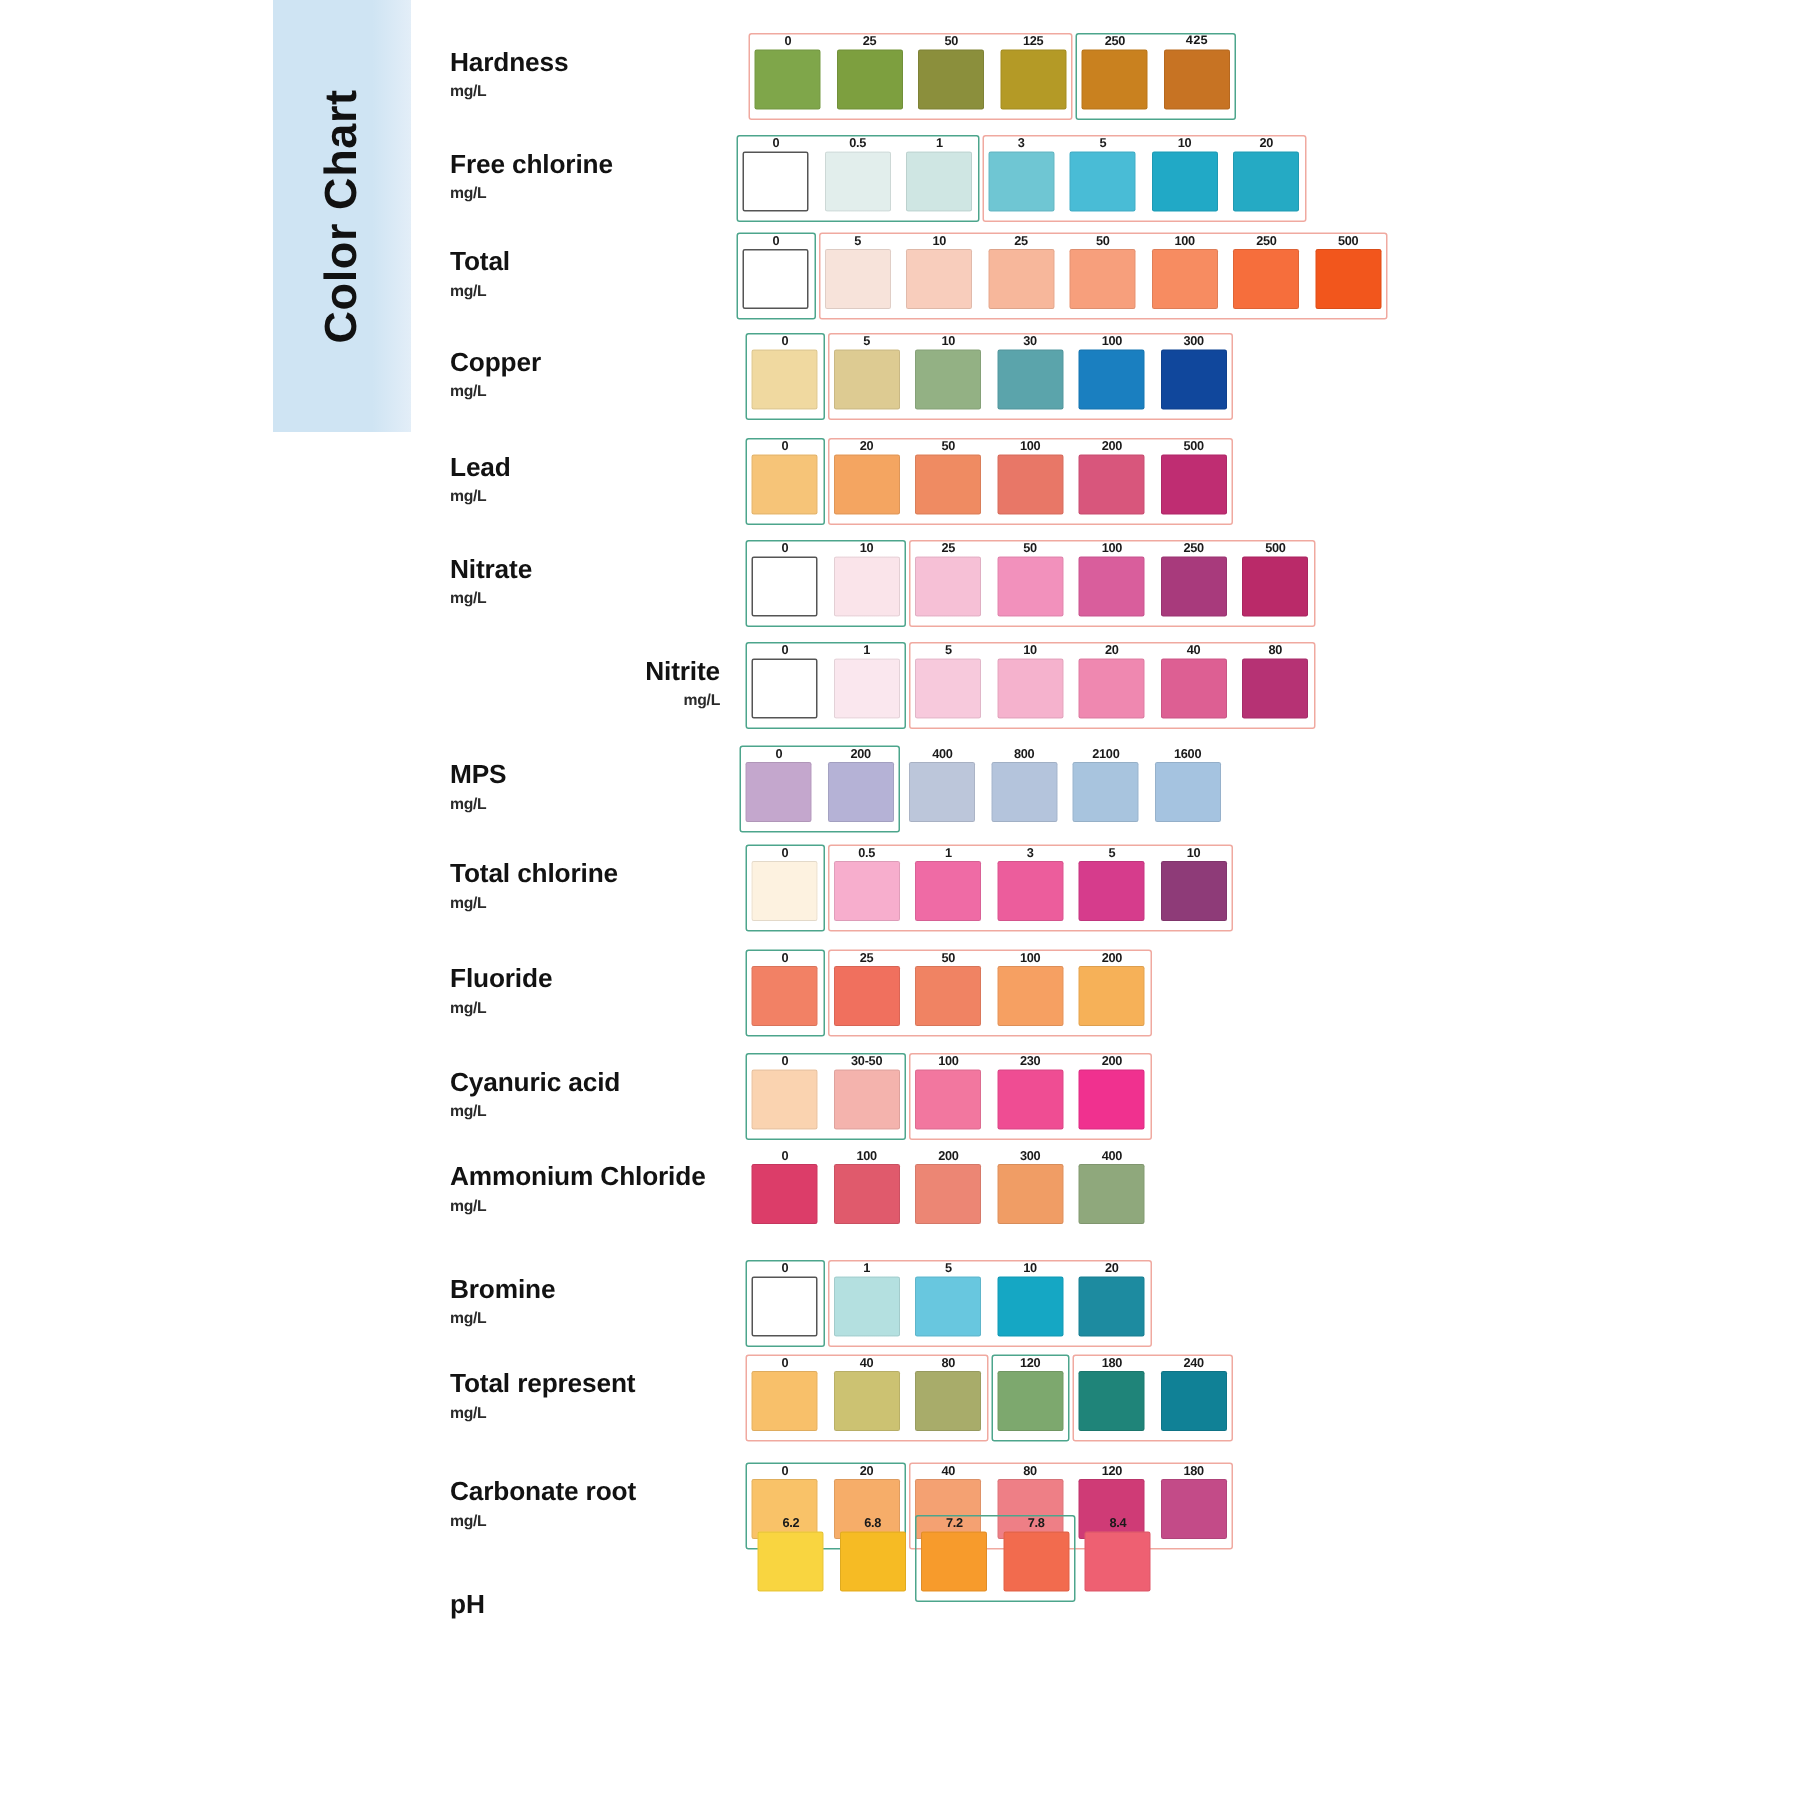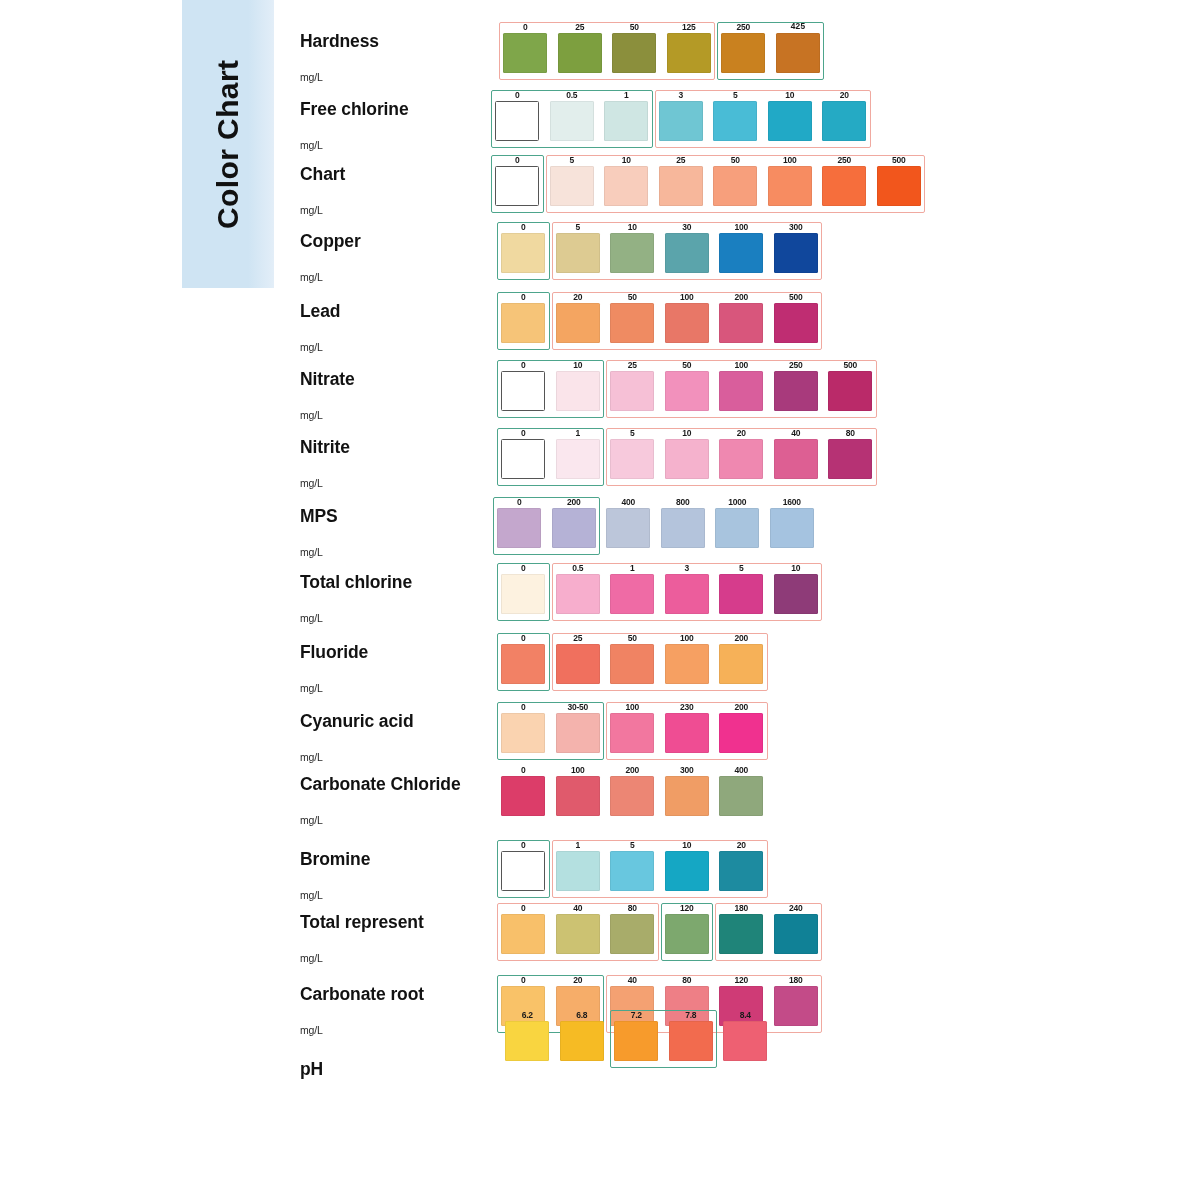--- a/index.html
+++ b/index.html
@@ -55,23 +55,23 @@
   }
   .row-name {
     font-size: 17.5px;
     font-weight: bold;
     line-height: 1.14;
     letter-spacing: -0.1px;
     color: #121212;
   }
   .row-unit {
     font-size: 10.5px;
-    font-weight: normal;
+    font-weight: bold;
     color: #2a2a2a;
-    margin-top: 19px;
+    margin-top: 3px;
     letter-spacing: -0.2px;
   }
 
   
   .strip {
     position: absolute;
     top: 0;
     height: 100%;
   }
   .group {
@@ -200,21 +200,21 @@
             <div class="pad" style="top: 11px; width: 44px; height: 40px; background: linear-gradient(rgb(33, 169, 198) 0%, rgb(33, 169, 198) 100%); box-shadow: rgba(0, 0, 0, 0.1) 0px 0px 0px 0.6px inset;"></div>
           </div>
           <div class="cell" style="left: 327px; width: 54.5px; height: 51px;">
             <div class="tick">20</div>
             <div class="pad" style="top: 11px; width: 44px; height: 40px; background: linear-gradient(rgb(37, 170, 196) 0%, rgb(37, 170, 196) 100%); box-shadow: rgba(0, 0, 0, 0.1) 0px 0px 0px 0.6px inset;"></div>
           </div>
         </div>
       </div>
       <div class="row" style="position: absolute; left: 0px; top: 0px; height: 69.2px;">
         <div class="row-label" style="top: 155px;">
-          <div class="row-name">Chart</div>
+          <div class="row-name">Total</div>
           <div class="row-unit">mg/L</div>
         </div>
         <div class="strip" style="left: 190px; top: 145px; height: 51px; width: 436px;">
           <div class="group rec" style="left: 1px; width: 52.5px; top: 0px; height: 58px;"></div>
           <div class="group norec" style="left: 55.5px; width: 379.5px; top: 0px; height: 58px;"></div>
           <div class="cell" style="left: 0px; width: 54.5px; height: 51px;">
             <div class="tick">0</div>
             <div class="pad outlined" style="top: 11px; width: 44px; height: 40px;"></div>
           </div>
           <div class="cell" style="left: 54.5px; width: 54.5px; height: 51px;">
@@ -347,21 +347,21 @@
             <div class="tick">250</div>
             <div class="pad" style="top: 11px; width: 44px; height: 40px; background: linear-gradient(rgb(168, 58, 124) 0%, rgb(168, 58, 124) 100%); box-shadow: rgba(0, 0, 0, 0.1) 0px 0px 0px 0.6px inset;"></div>
           </div>
           <div class="cell" style="left: 327px; width: 54.5px; height: 51px;">
             <div class="tick">500</div>
             <div class="pad" style="top: 11px; width: 44px; height: 40px; background: linear-gradient(rgb(186, 42, 105) 0%, rgb(186, 42, 105) 100%); box-shadow: rgba(0, 0, 0, 0.1) 0px 0px 0px 0.6px inset;"></div>
           </div>
         </div>
       </div>
       <div class="row" style="position: absolute; left: 0px; top: 0px; height: 69.2px;">
-        <div class="row-label" style="top: 428px;">
+        <div class="row-label" style="top: 428px; text-align: right;">
           <div class="row-name">Nitrite</div>
           <div class="row-unit">mg/L</div>
         </div>
         <div class="strip" style="left: 196px; top: 418px; height: 51px; width: 381.5px;">
           <div class="group rec" style="left: 1px; width: 107px; top: 0px; height: 58px;"></div>
           <div class="group norec" style="left: 110px; width: 270.5px; top: 0px; height: 58px;"></div>
           <div class="cell" style="left: 0px; width: 54.5px; height: 51px;">
             <div class="tick">0</div>
             <div class="pad outlined" style="top: 11px; width: 44px; height: 40px;"></div>
           </div>
@@ -408,21 +408,21 @@
           </div>
           <div class="cell" style="left: 109px; width: 54.5px; height: 51px;">
             <div class="tick">400</div>
             <div class="pad" style="top: 11px; width: 44px; height: 40px; background: linear-gradient(rgb(188, 198, 218) 0%, rgb(188, 198, 218) 100%); box-shadow: rgba(0, 0, 0, 0.1) 0px 0px 0px 0.6px inset;"></div>
           </div>
           <div class="cell" style="left: 163.5px; width: 54.5px; height: 51px;">
             <div class="tick">800</div>
             <div class="pad" style="top: 11px; width: 44px; height: 40px; background: linear-gradient(rgb(180, 196, 220) 0%, rgb(180, 196, 220) 100%); box-shadow: rgba(0, 0, 0, 0.1) 0px 0px 0px 0.6px inset;"></div>
           </div>
           <div class="cell" style="left: 218px; width: 54.5px; height: 51px;">
-            <div class="tick">1000</div>
+            <div class="tick">2100</div>
             <div class="pad" style="top: 11px; width: 44px; height: 40px; background: linear-gradient(rgb(168, 196, 222) 0%, rgb(168, 196, 222) 100%); box-shadow: rgba(0, 0, 0, 0.1) 0px 0px 0px 0.6px inset;"></div>
           </div>
           <div class="cell" style="left: 272.5px; width: 54.5px; height: 51px;">
             <div class="tick">1600</div>
             <div class="pad" style="top: 11px; width: 44px; height: 40px; background: linear-gradient(rgb(165, 195, 224) 0%, rgb(165, 195, 224) 100%); box-shadow: rgba(0, 0, 0, 0.1) 0px 0px 0px 0.6px inset;"></div>
           </div>
         </div>
       </div>
       <div class="row" style="position: absolute; left: 0px; top: 0px; height: 69.2px;">
         <div class="row-label" style="top: 563px;">
@@ -513,21 +513,21 @@
             <div class="pad" style="top: 11px; width: 44px; height: 40px; background: linear-gradient(rgb(239, 77, 147) 0%, rgb(239, 77, 147) 100%); box-shadow: rgba(0, 0, 0, 0.1) 0px 0px 0px 0.6px inset;"></div>
           </div>
           <div class="cell" style="left: 218px; width: 54.5px; height: 51px;">
             <div class="tick">200</div>
             <div class="pad" style="top: 11px; width: 44px; height: 40px; background: linear-gradient(rgb(240, 49, 143) 0%, rgb(240, 49, 143) 100%); box-shadow: rgba(0, 0, 0, 0.1) 0px 0px 0px 0.6px inset;"></div>
           </div>
         </div>
       </div>
       <div class="row" style="position: absolute; left: 0px; top: 0px; height: 69.2px;">
         <div class="row-label" style="top: 765px;">
-          <div class="row-name">Carbonate Chloride</div>
+          <div class="row-name">Ammonium Chloride</div>
           <div class="row-unit">mg/L</div>
         </div>
         <div class="strip" style="left: 196px; top: 755px; height: 51px; width: 272.5px;">
           <div class="cell" style="left: 0px; width: 54.5px; height: 51px;">
             <div class="tick">0</div>
             <div class="pad" style="top: 11px; width: 44px; height: 40px; background: linear-gradient(rgb(220, 61, 105) 0%, rgb(220, 61, 105) 100%); box-shadow: rgba(0, 0, 0, 0.1) 0px 0px 0px 0.6px inset;"></div>
           </div>
           <div class="cell" style="left: 54.5px; width: 54.5px; height: 51px;">
             <div class="tick">100</div>
             <div class="pad" style="top: 11px; width: 44px; height: 40px; background: linear-gradient(rgb(224, 90, 108) 0%, rgb(224, 90, 108) 100%); box-shadow: rgba(0, 0, 0, 0.1) 0px 0px 0px 0.6px inset;"></div>

